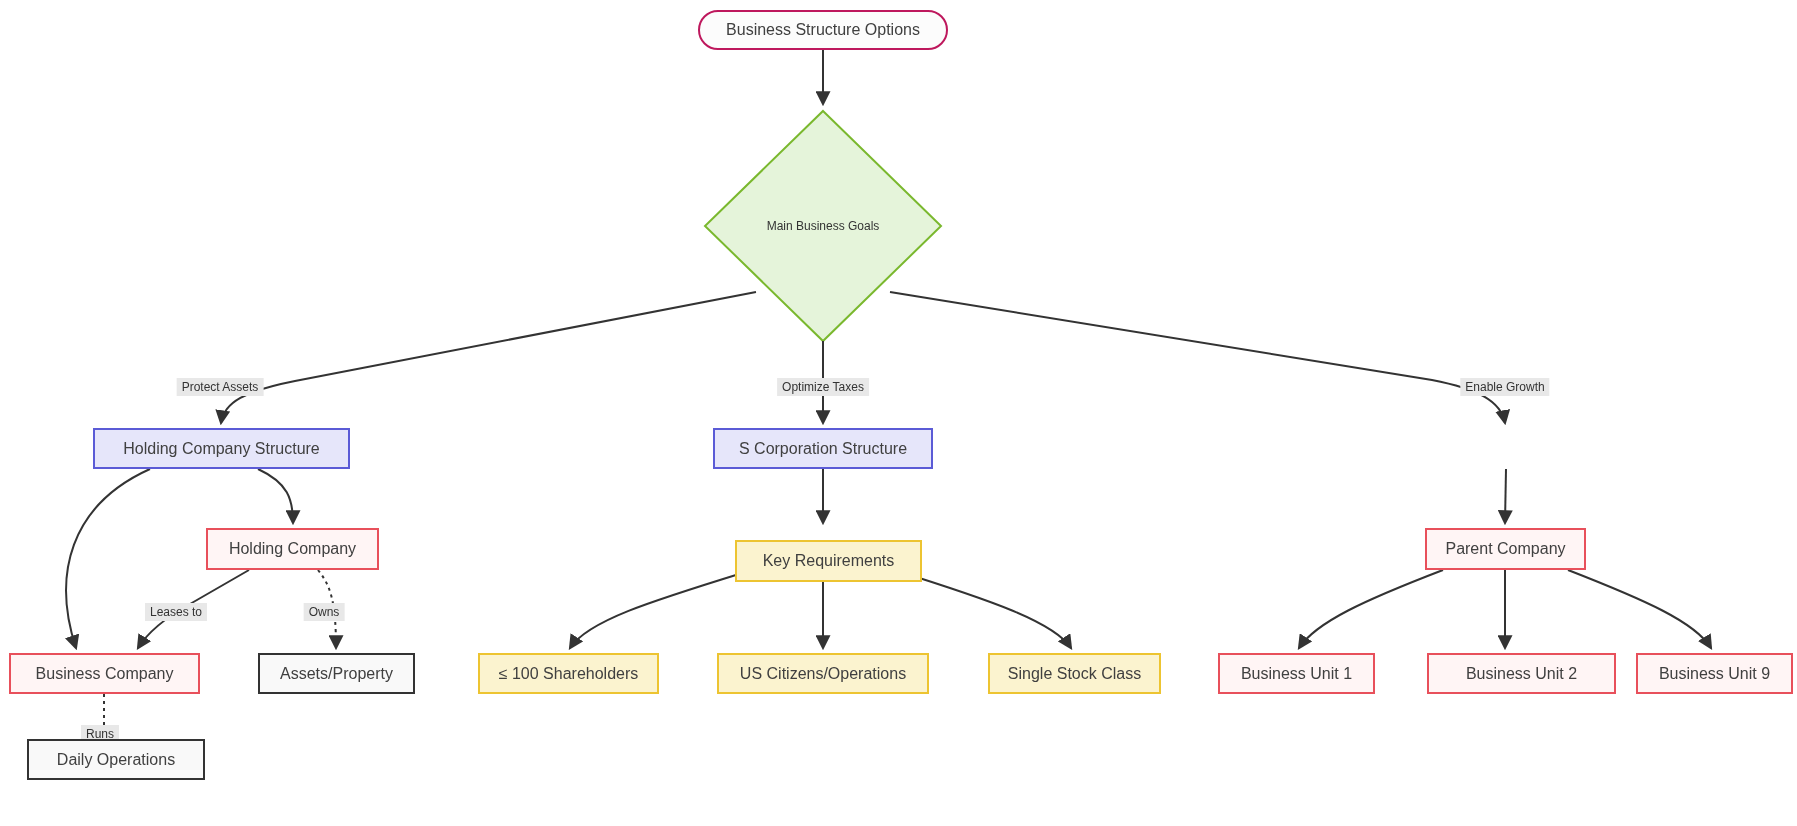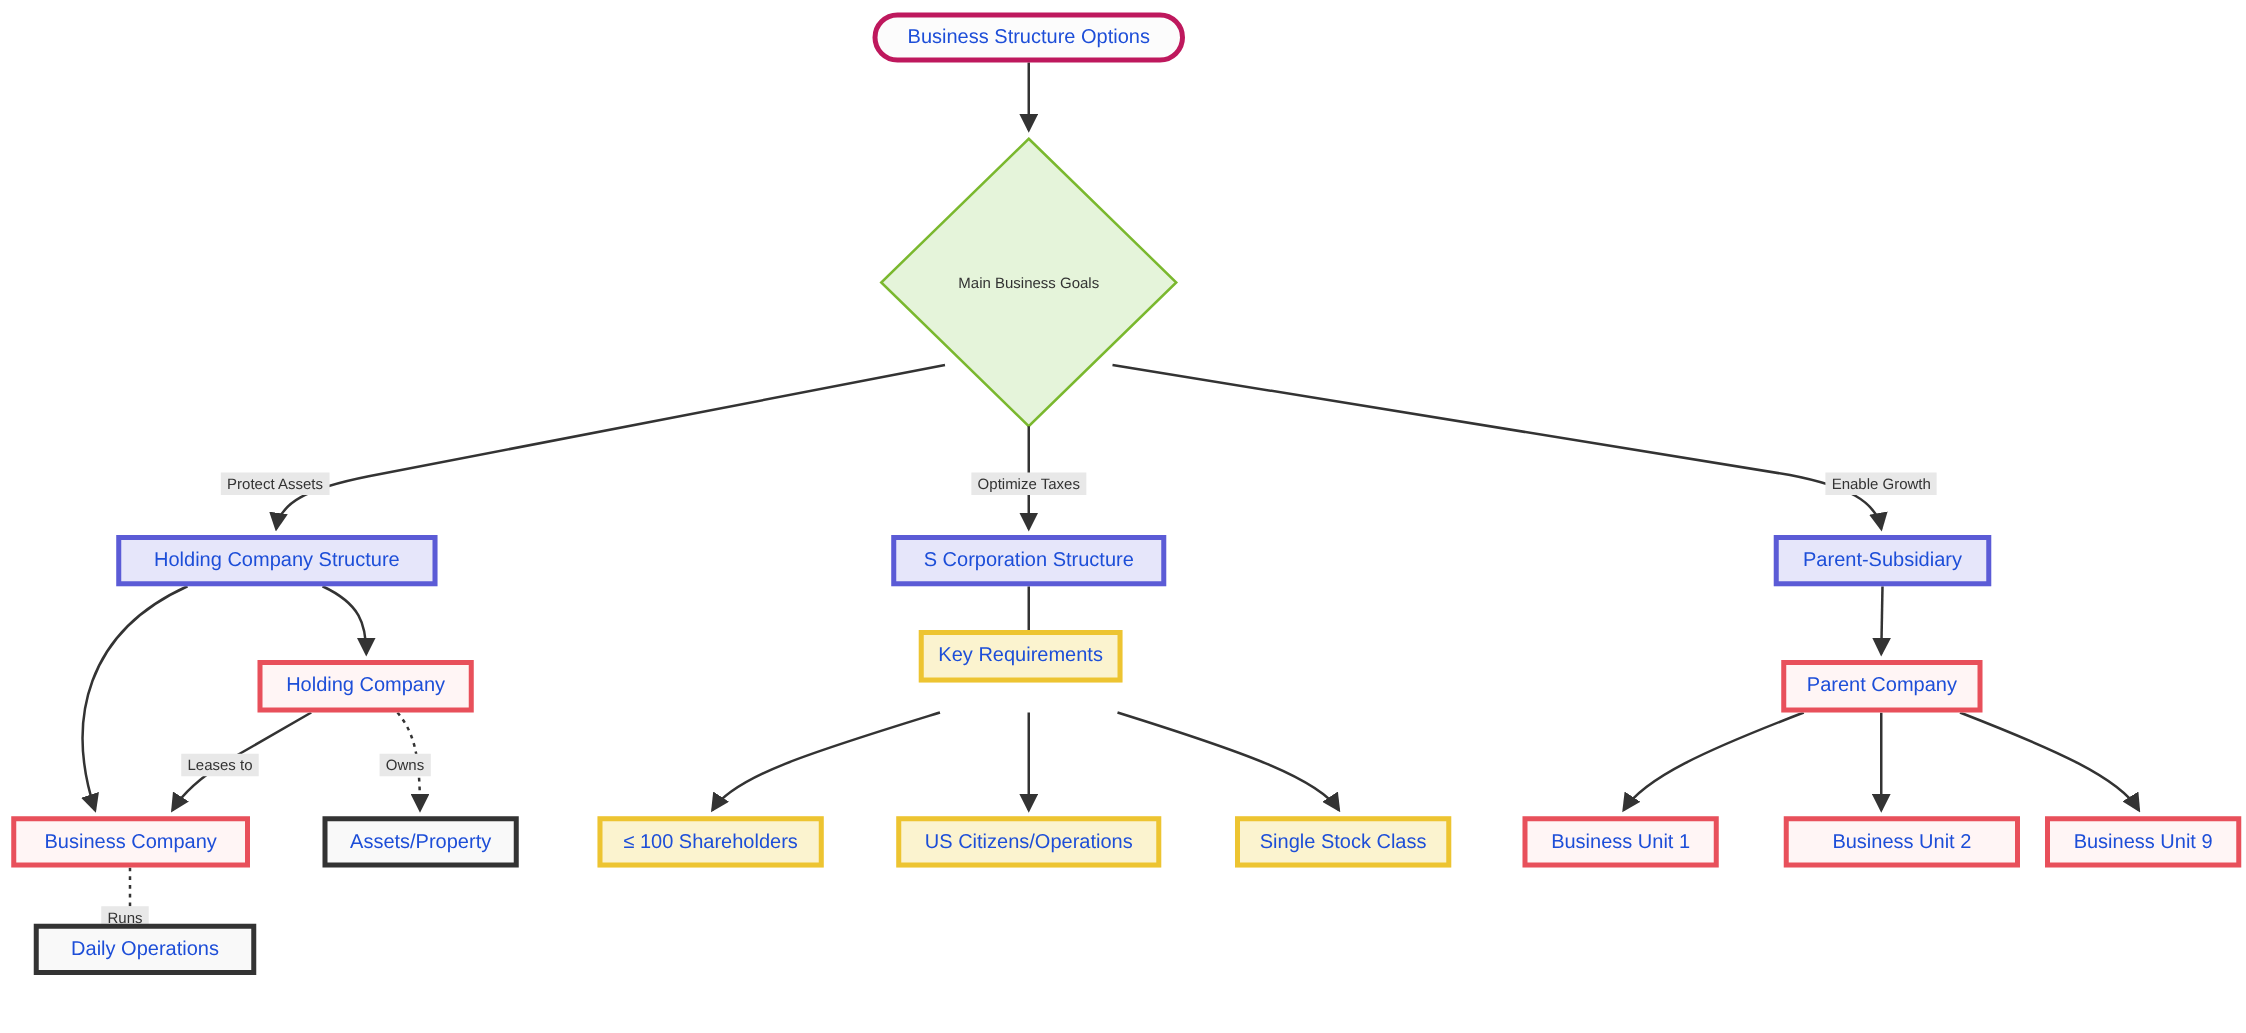--- a/index.html
+++ b/index.html
@@ -11,25 +11,25 @@
     color:#333333;
     overflow:hidden;
   }
   svg.edges{position:absolute;left:0;top:0;}
   .node{
     position:absolute;
     box-sizing:border-box;
     height:41px;
     display:flex;align-items:center;justify-content:center;
     font-size:16px;
-    color:#1d4ed8;
+    color:#404040;
     text-align:center;
     white-space:nowrap;
     background:#ffffff;
-    border:4px solid #be185d;
+    border:2px solid #be185d;
   }
   .node.stadium{border-radius:20px;background:#fcfcfc;}
   .node.blue{background:#e6e6fa;border-color:#5b5bd6;}
   .node.red{background:#fff5f5;border-color:#e8505b;}
   .node.yellow{background:#fbf3cf;border-color:#edc431;}
   .node.dark{background:#f9f9f9;border-color:#333333;}
   .decision-text{
     position:absolute;
     display:flex;align-items:center;justify-content:center;
     font-size:12px;color:#333333;white-space:nowrap;
@@ -89,24 +89,23 @@
   <div class="edge-label" style="left:176px;top:612px">Leases to</div>
   <div class="edge-label" style="left:324px;top:612px">Owns</div>
   <div class="edge-label" style="left:100px;top:734px">Runs</div>
 
   <div class="node stadium" style="left:698px;top:10px;width:250px;height:40px">Business Structure Options</div>
 
   <div class="decision-text" style="left:723px;top:206px;width:200px;height:40px">Main Business Goals</div>
 
   <div class="node blue" style="left:93px;top:428px;width:257px">Holding Company Structure</div>
   <div class="node blue" style="left:713px;top:428px;width:220px">S Corporation Structure</div>
-  <div class="node blue" style="left:1419px;top:428px;width:174px">Parent-Subsidiary</div>
 
   <div class="node red" style="left:206px;top:528px;width:173px;height:42px">Holding Company</div>
-  <div class="node yellow" style="left:735px;top:504px;width:163px;height:42px">Key Requirements</div>
+  <div class="node yellow" style="left:735px;top:540px;width:187px;height:42px">Key Requirements</div>
   <div class="node red" style="left:1425px;top:528px;width:161px;height:42px">Parent Company</div>
 
   <div class="node red" style="left:9px;top:653px;width:191px">Business Company</div>
   <div class="node dark" style="left:258px;top:653px;width:157px">Assets/Property</div>
   <div class="node yellow" style="left:478px;top:653px;width:181px">≤ 100 Shareholders</div>
   <div class="node yellow" style="left:717px;top:653px;width:212px">US Citizens/Operations</div>
   <div class="node yellow" style="left:988px;top:653px;width:173px">Single Stock Class</div>
   <div class="node red" style="left:1218px;top:653px;width:157px">Business Unit 1</div>
   <div class="node red" style="left:1427px;top:653px;width:189px">Business Unit 2</div>
   <div class="node red" style="left:1636px;top:653px;width:157px">Business Unit 9</div>

